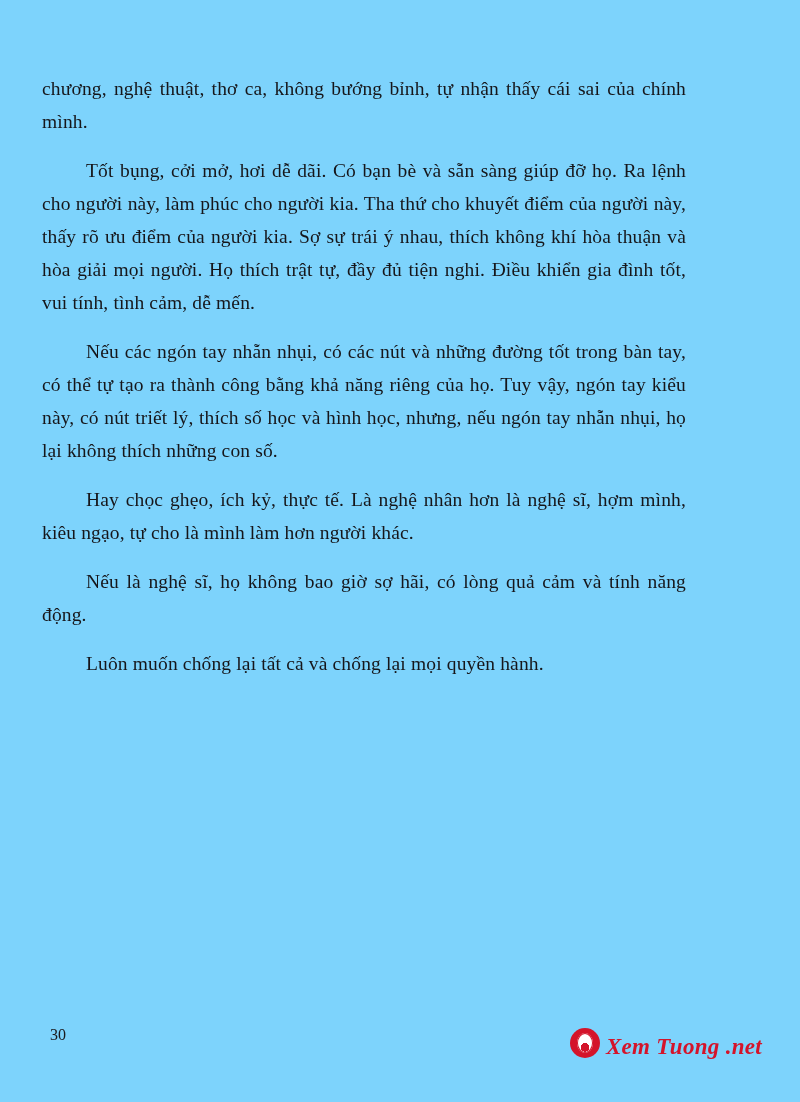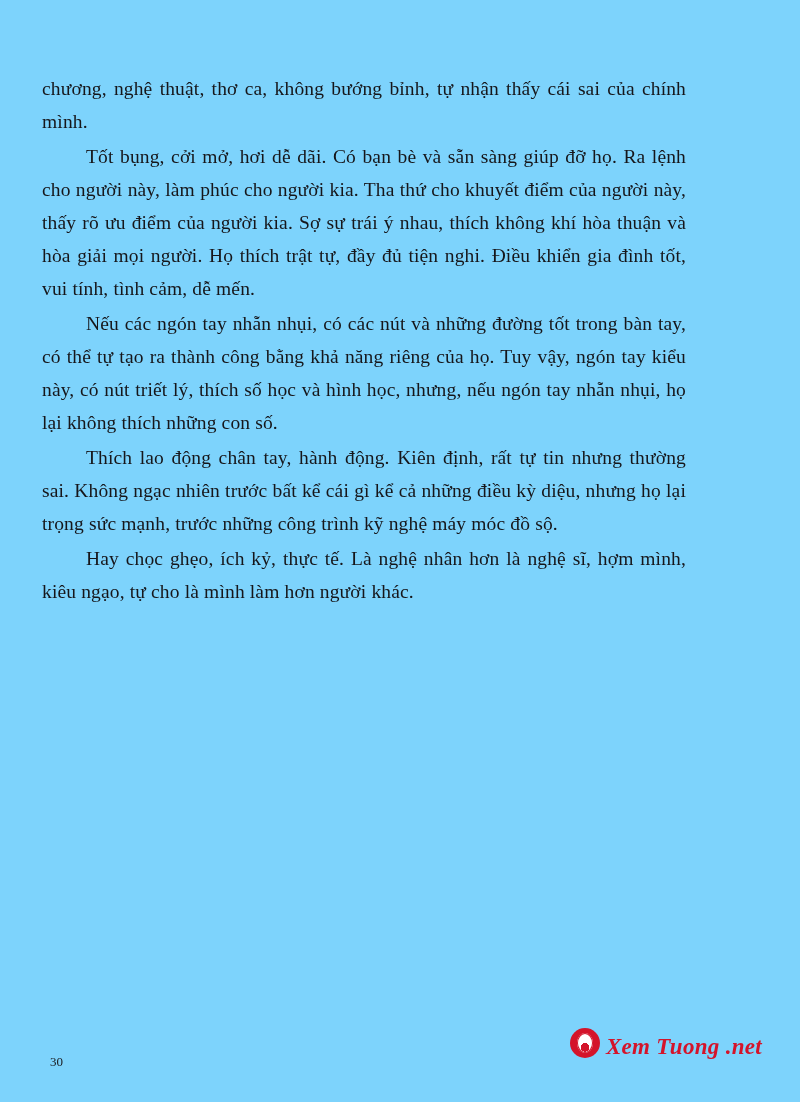--- a/index.html
+++ b/index.html
@@ -29,42 +29,42 @@
     line-height: 33px;
     text-align: justify;
     text-justify: inter-word;
     margin: 0 0 1px 0;
     letter-spacing: 0.15px;
   }
   .para.indent {
     text-indent: 44px;
   }
   .para + .para {
-    margin-top: 2px;
+    margin-top: 16px;
   }
   .section-heading {
     font-family: "Liberation Sans", "DejaVu Sans", sans-serif;
     font-weight: bold;
     font-size: 18px;
     letter-spacing: 0.6px;
     margin: 36px 0 18px 0;
     color: #111114;
   }
   .footer {
     position: absolute;
     left: 0;
     right: 0;
     bottom: 18px;
     height: 60px;
   }
   .page-number {
     position: absolute;
     left: 50px;
-    top: 30px;
-    font-size: 13px;
+    top: 2px;
+    font-size: 16px;
     font-family: "Liberation Serif", "DejaVu Serif", serif;
     color: #1a1a1e;
   }
   .logo {
     position: absolute;
     right: 38px;
     top: 4px;
     display: flex;
     align-items: flex-end;
     gap: 6px;
@@ -107,22 +107,23 @@
 
 <div class="page">
 
   <div class="content">
 
     <p class="para">chương, nghệ thuật, thơ ca, không bướng bỉnh, tự nhận thấy cái sai của chính mình.</p>
     <p class="para indent">Tốt bụng, cởi mở, hơi dễ dãi. Có bạn bè và sẵn sàng giúp đỡ họ. Ra lệnh cho người này, làm phúc cho người kia. Tha thứ cho khuyết điểm của người này, thấy rõ ưu điểm của người kia. Sợ sự trái ý nhau, thích không khí hòa thuận và hòa giải mọi người. Họ thích trật tự, đầy đủ tiện nghi. Điều khiển gia đình tốt, vui tính, tình cảm, dễ mến.</p>
     <p class="para indent">Nếu các ngón tay nhẵn nhụi, có các nút và những đường tốt trong bàn tay, có thể tự tạo ra thành công bằng khả năng riêng của họ. Tuy vậy, ngón tay kiểu này, có nút triết lý, thích số học và hình học, nhưng, nếu ngón tay nhẵn nhụi, họ lại không thích những con số.</p>
 
 
-    <p class="para indent">Thích lao động chân tay, hành động. Kiên định, rất tự tin nhưng thường sai. Không ngạc nhiên trước bất kể cái gì kể cả những điều kỳ diệu, nhưng họ lại trọng sức mạnh, trước những công trình kỹ nghệ máy móc đồ sộ.</p>
     <p class="para indent">Hay chọc ghẹo, ích kỷ, thực tế. Là nghệ nhân hơn là nghệ sĩ, hợm mình, kiêu ngạo, tự cho là mình làm hơn người khác.</p>
+    <p class="para indent">Nếu là nghệ sĩ, họ không bao giờ sợ hãi, có lòng quả cảm và tính năng động.</p>
+    <p class="para indent">Luôn muốn chống lại tất cả và chống lại mọi quyền hành.</p>
 
   </div>
 
   <div class="footer">
     <div class="page-number">30</div>
     <div class="logo">
       <span class="logo-mark"></span>
       <span class="logo-text">Xem Tuong .net</span>
     </div>
   </div>

